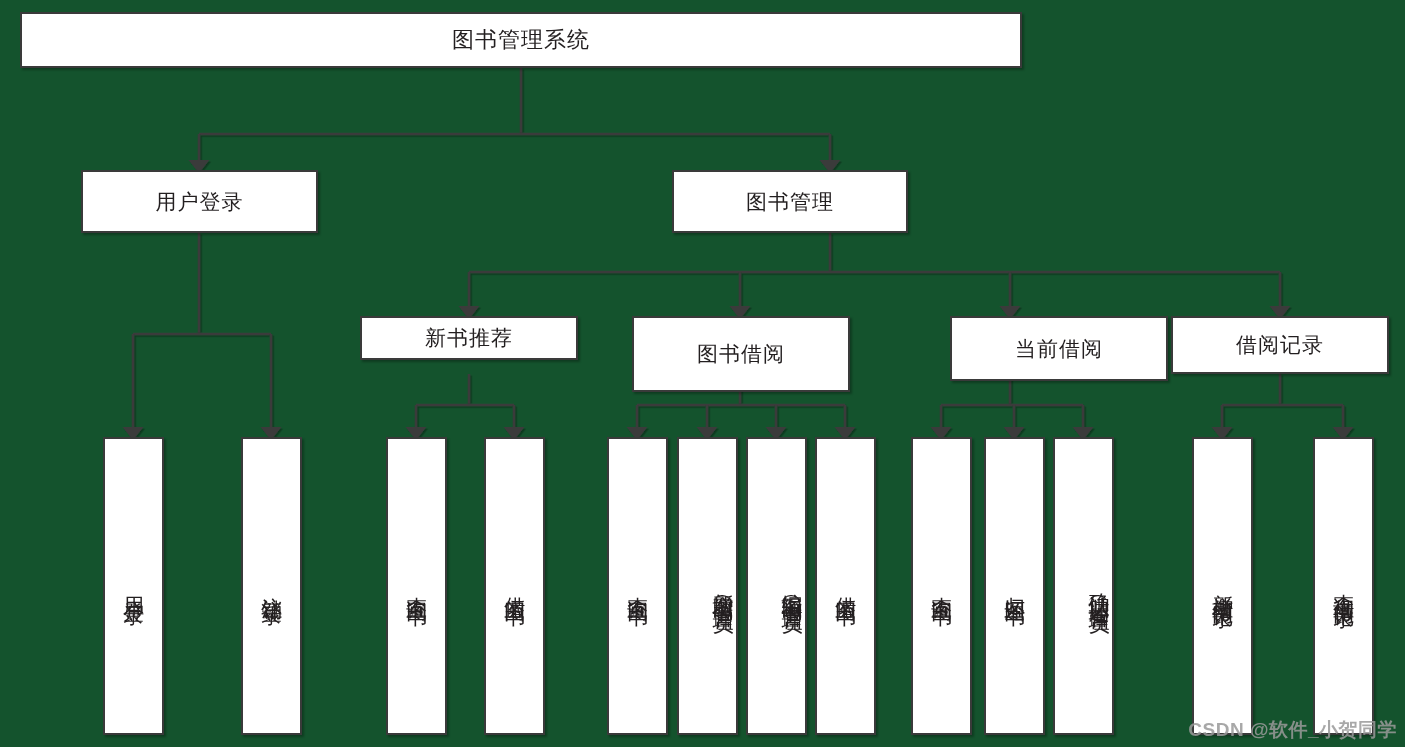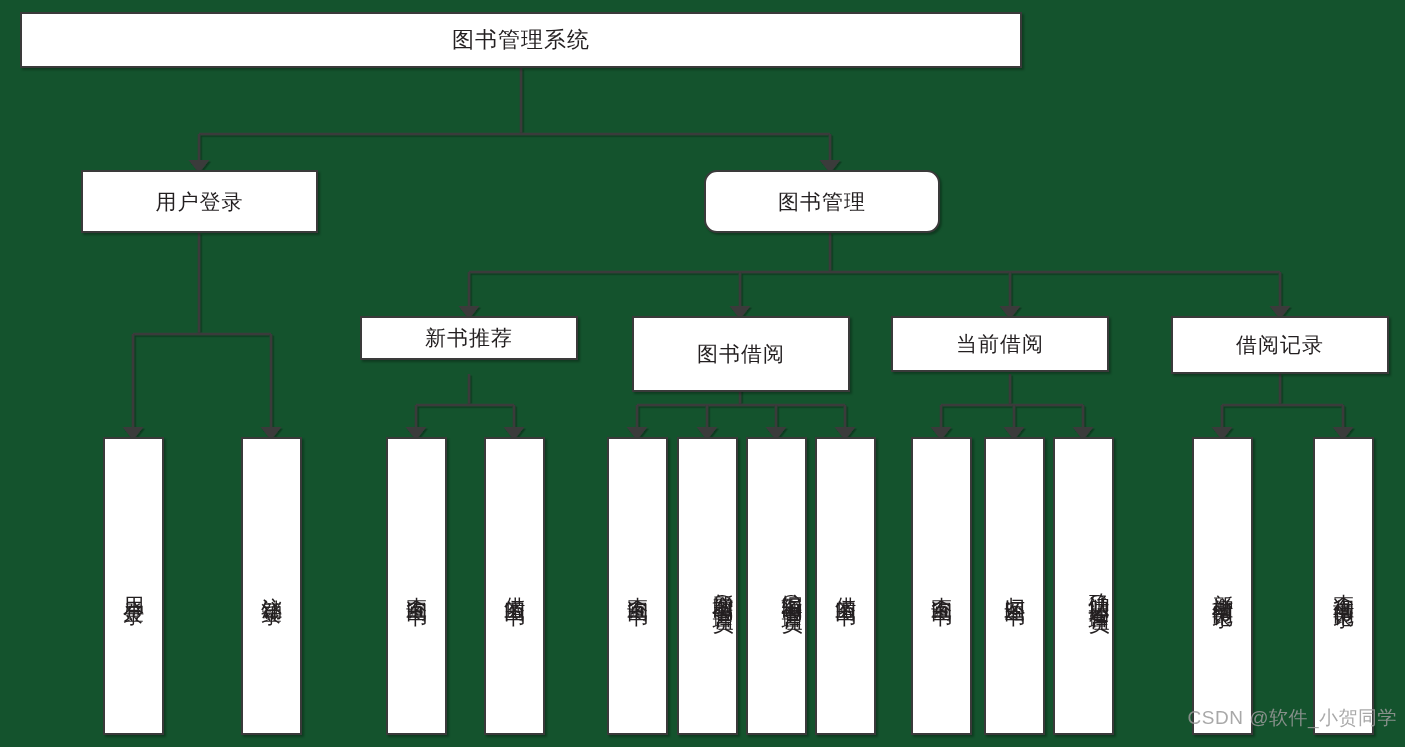--- a/index.html
+++ b/index.html
@@ -60,26 +60,27 @@
   .node-label {
     display: block;
     white-space: pre;
   }
   #root-node {
     font-size: 22px;
   }
   .watermark {
     position: absolute;
     right: 8px;
-    bottom: 16px;
+    bottom: 4px;
     font-size: 19px;
     color: #9a9a9a;
     opacity: 0.85;
     white-space: nowrap;
     letter-spacing: 0.5px;
+    font-weight: bold;
   }
 </style>
 </head>
 <body>
 
 <div id="canvas">
 
   <svg class="wires" viewBox="0 0 1405 747" xmlns="http://www.w3.org/2000/svg">
     <defs>
       <marker id="arrow" markerWidth="9" markerHeight="9" refX="2.4" refY="4.5" orient="auto" markerUnits="strokeWidth">
@@ -134,31 +135,31 @@
     </g>
   </svg>
 
   <div class="node horiz" id="root-node" style="left: 20px; top: 12px; width: 1002px; height: 56px;">
     <span class="node-label">图书管理系统</span>
   </div>
 
   <div class="node horiz" style="left: 81px; top: 170px; width: 237px; height: 63px;">
     <span class="node-label">用户登录</span>
   </div>
-  <div class="node horiz" style="left: 704px; top: 170px; width: 236px; height: 63px; border-radius: 13px;">
+  <div class="node horiz" style="left: 672px; top: 170px; width: 236px; height: 63px;">
     <span class="node-label">图书管理</span>
   </div>
 
   <div class="node horiz" style="left: 360px; top: 316px; width: 218px; height: 44px;">
     <span class="node-label">新书推荐</span>
   </div>
   <div class="node horiz" style="left: 632px; top: 316px; width: 218px; height: 76px;">
     <span class="node-label">图书借阅</span>
   </div>
-  <div class="node horiz" style="left: 891px; top: 316px; width: 218px; height: 56px;">
+  <div class="node horiz" style="left: 950px; top: 316px; width: 218px; height: 65px;">
     <span class="node-label">当前借阅</span>
   </div>
   <div class="node horiz" style="left: 1171px; top: 316px; width: 218px; height: 58px;">
     <span class="node-label">借阅记录</span>
   </div>
 
   <div class="node vert centered" style="left: 103px; top: 437px; width: 61px; height: 298px;">
     <span class="node-label">用户登录</span>
   </div>
   <div class="node vert centered" style="left: 241px; top: 437px; width: 61px; height: 298px;">

